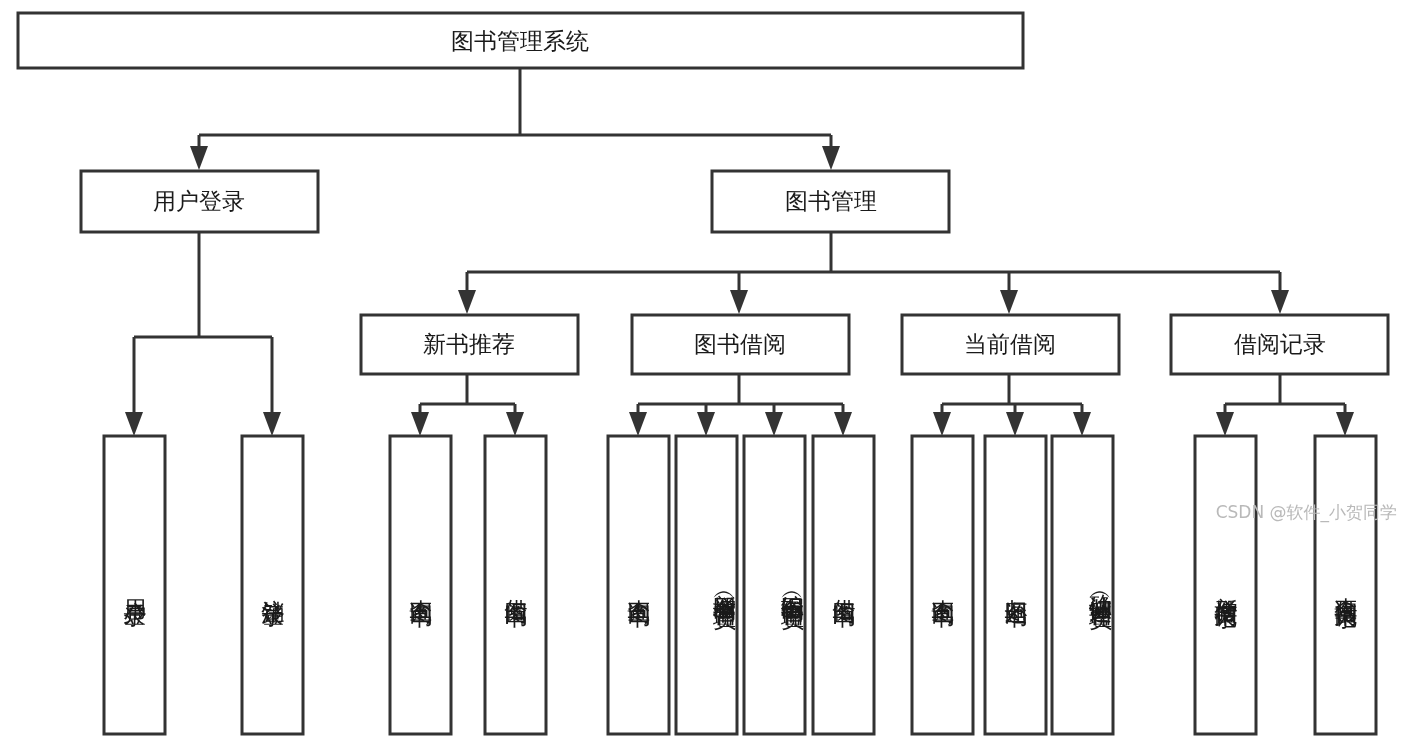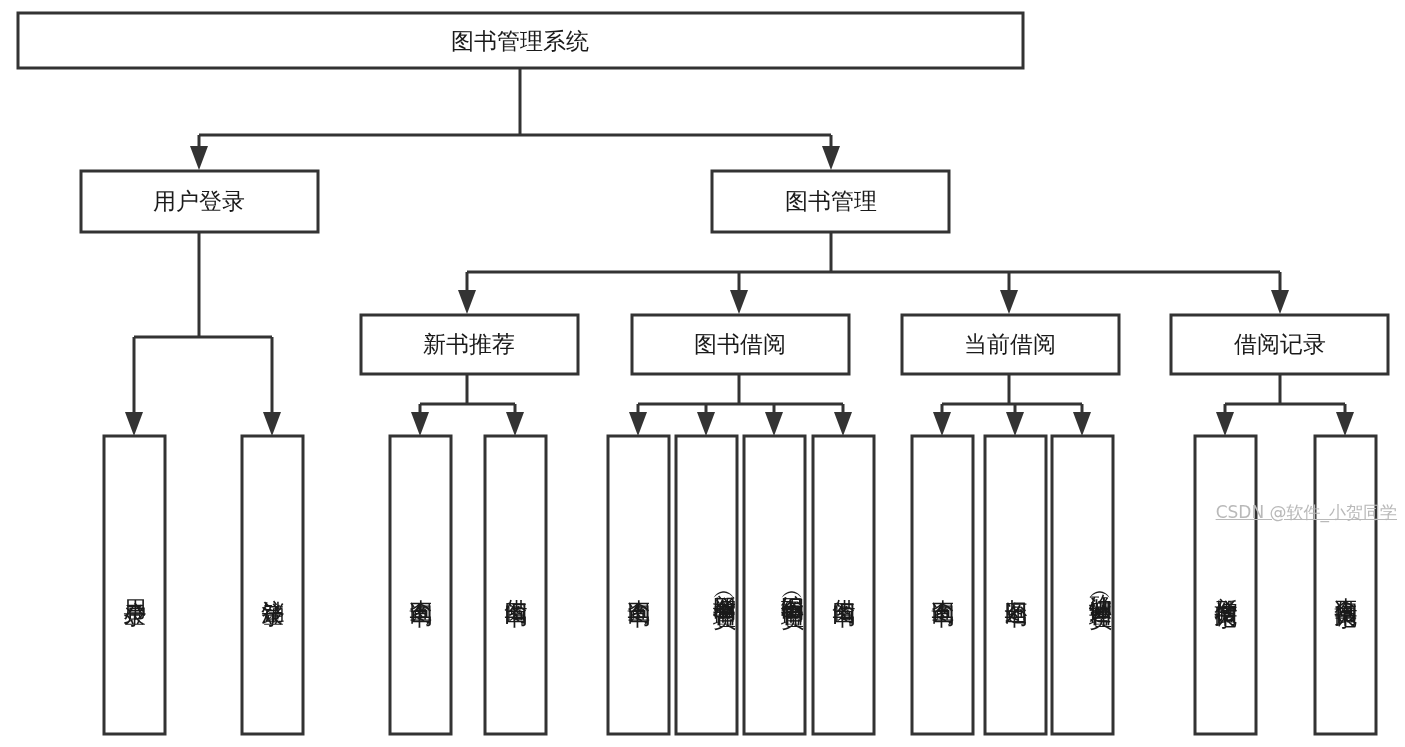--- a/index.html
+++ b/index.html
@@ -66,21 +66,20 @@
     pointer-events: none;
   }
   .watermark {
     position: absolute;
     right: 8px;
     bottom: 6px;
     font-family: "DejaVu Sans", "Liberation Sans", sans-serif;
     font-size: 17px;
     color: #b9b9b9;
     white-space: nowrap;
-    text-decoration: underline;
   }
 </style>
 </head>
 <body>
 
 <div id="diagram-root">
 
   <svg class="flow" viewBox="0 0 1405 747" xmlns="http://www.w3.org/2000/svg">
 
     <g>

